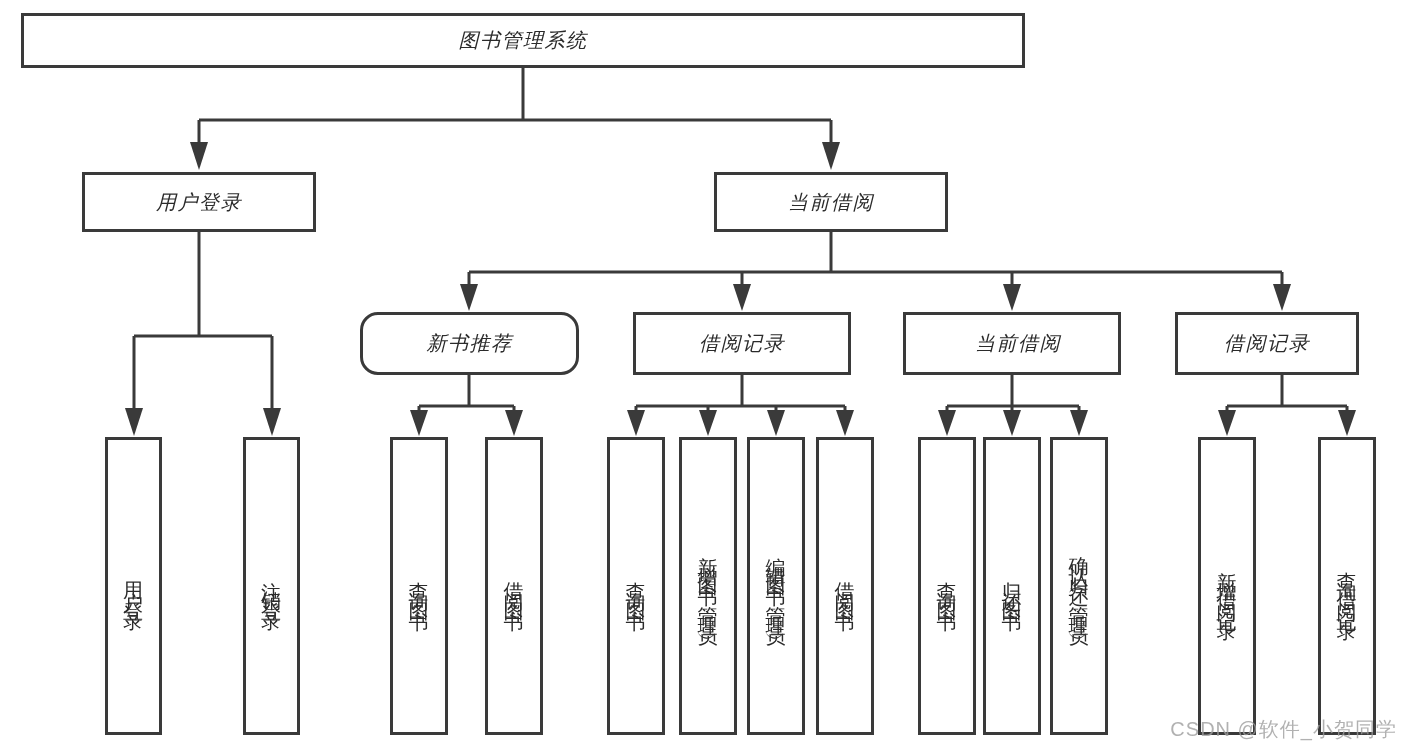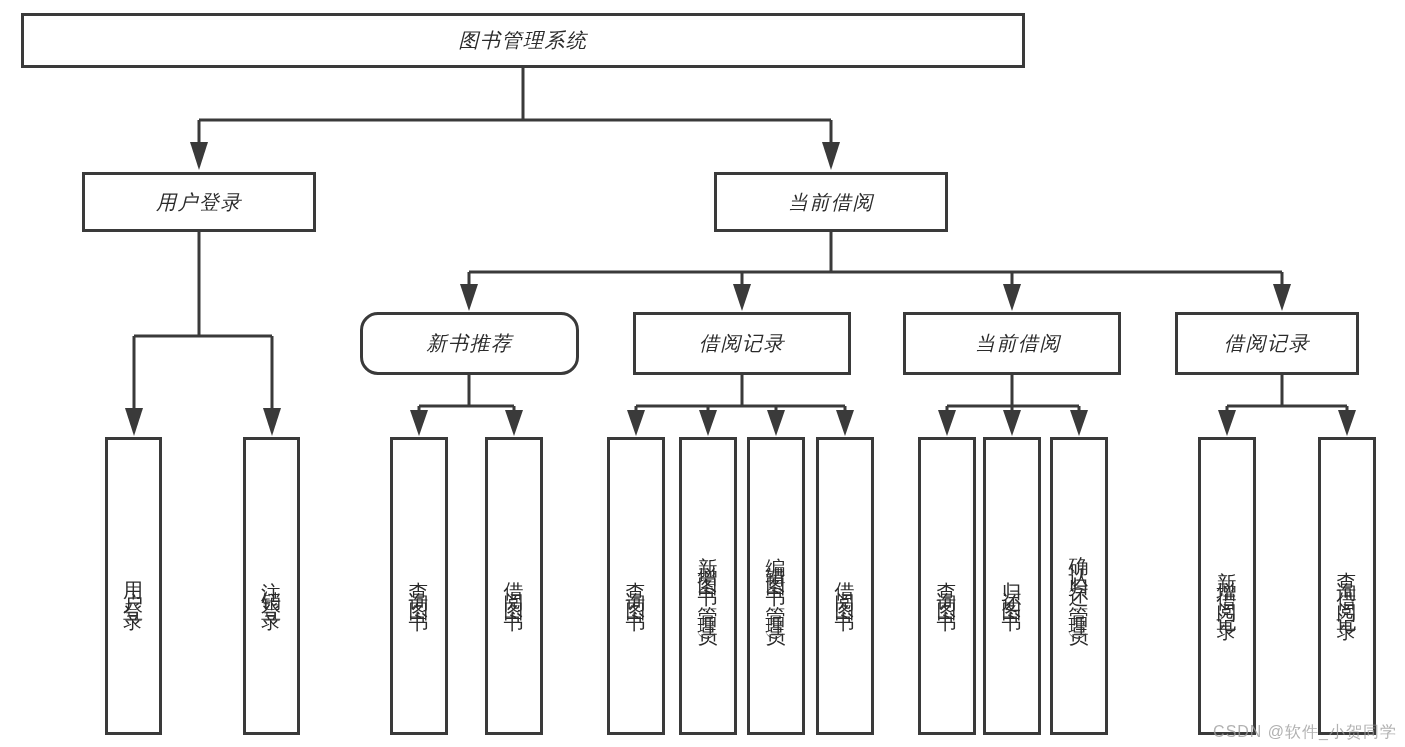--- a/index.html
+++ b/index.html
@@ -13,21 +13,21 @@
     border:3px solid #3a3a3a; color:#2b2b2b; z-index:1;
     display:flex; align-items:center; justify-content:center;
   }
   .box.h { font-size:20px; letter-spacing:1.5px; white-space:nowrap;font-style:italic; }
   .box.v .vtext {
     writing-mode:vertical-rl; text-orientation:mixed;
     font-size:20px; letter-spacing:10px; line-height:1;
   }
   .watermark {
     position:absolute; right:8px; bottom:4px; z-index:3;
-    font-size:16px; color:rgba(158,158,158,0.8); letter-spacing:1px;
+    font-size:20px; color:rgba(158,158,158,0.8); letter-spacing:1px;
     white-space:nowrap;
   }
 </style>
 </head>
 <body>
 
 <div class="stage">
 
   <svg class="connectors" width="1405" height="747" viewBox="0 0 1405 747" fill="none" stroke="#3a3a3a" stroke-width="3">
 

